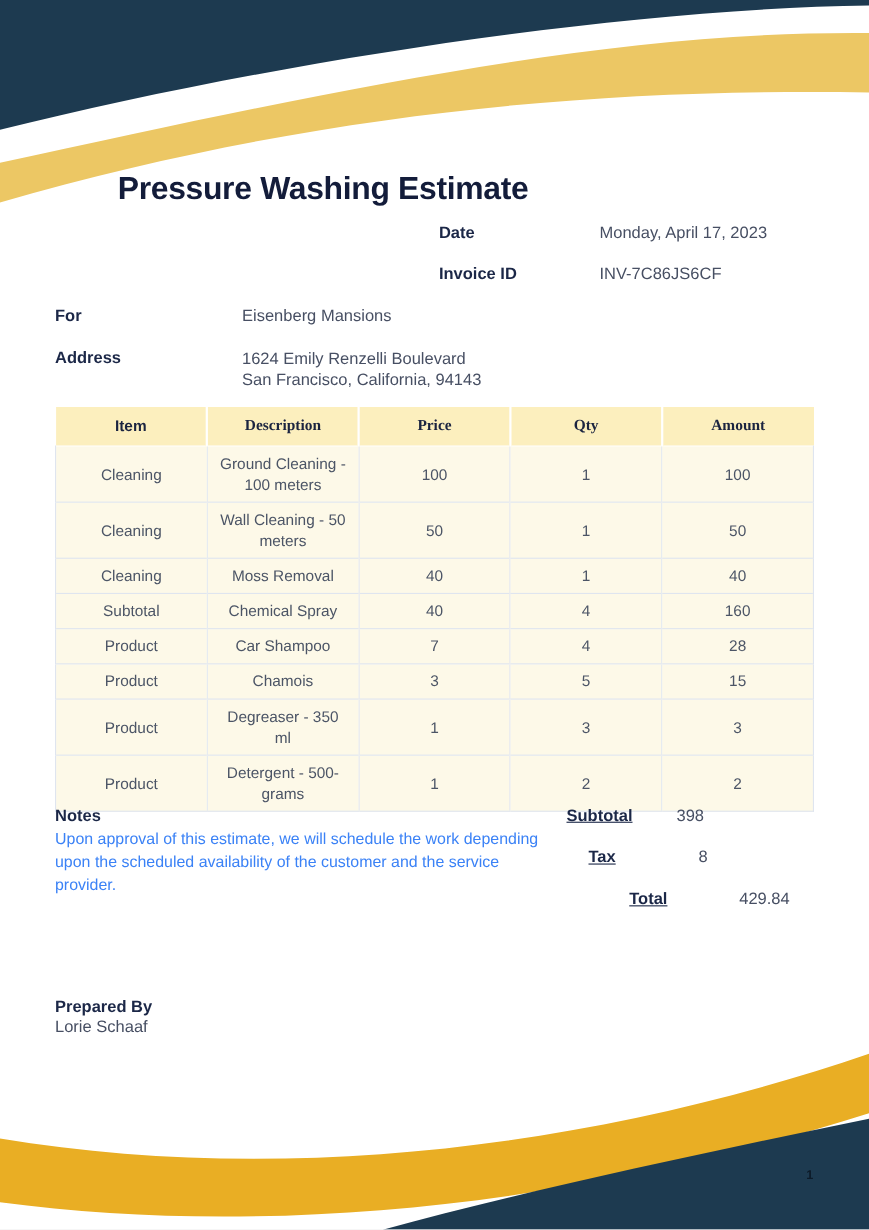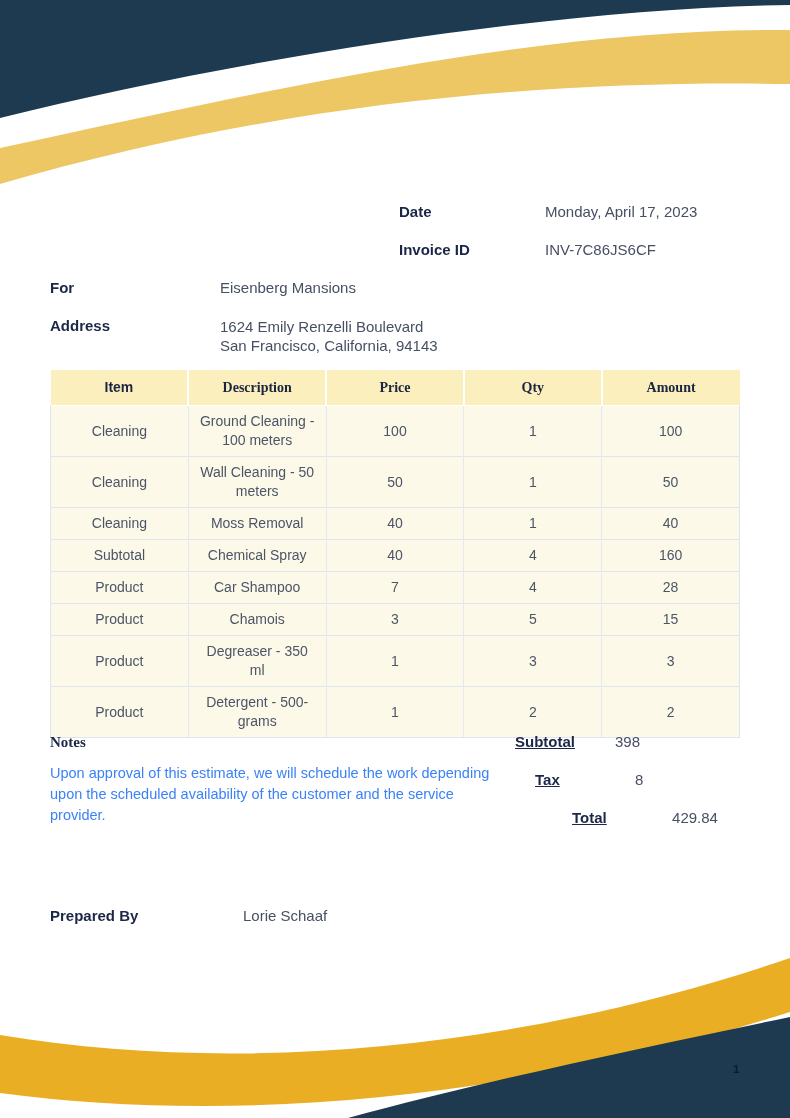--- a/index.html
+++ b/index.html
@@ -61,47 +61,48 @@
     padding:6px 10px;text-align:center;vertical-align:middle;line-height:19px;
   }
   table.items tbody td{border-top:1px solid #ffffff;}
   table.items tbody tr + tr td{border-top:1px solid var(--table-border);}
   table.items tbody td + td{border-left:1px solid #e4e9f1;}
   table.items tbody td:first-child{border-left:1px solid var(--table-border);}
   table.items tbody td:last-child{border-right:1px solid var(--table-border);}
   table.items tbody tr:last-child td{border-bottom:1px solid var(--table-border);}
 
   .notes{position:absolute;left:50px;top:733px;width:458px;}
-  .notes .label{display:block;margin-bottom:12px;line-height:18px;font-family:Liberation Serif, serif;}
+  .notes .label{display:block;margin-bottom:2px;line-height:18px;}
   .notes-text{font-size:14.5px;color:#3b82f6;line-height:21px;}
 
   .summary{position:absolute;left:515px;top:733px;width:240px;}
   .summary-row{display:flex;margin-bottom:20px;line-height:18px;}
   .summary-row .label{width:100px;flex:none;text-decoration:underline;}
   .summary-row + .summary-row{margin-top:0;margin-left:20px;}
   .summary-row.total-row{margin-top:2px;justify-content:center;}
 
-  .prepared{position:absolute;left:50px;top:907px;width:460px;display:flex;line-height:18px;}
+  .prepared{position:absolute;left:50px;top:907px;width:460px;display:flex;line-height:18px;flex-direction:column;}
   .prepared .label{width:193px;flex:none;}
 
   .page-number{
     position:absolute;left:733px;top:1063px;
     font-size:11.5px;font-weight:700;color:var(--page-number-color);
   }
 </style>
 </head>
 <body>
 
 <div class="page">
 
   <svg class="wave-top" viewBox="0 0 790 200" preserveAspectRatio="none" aria-hidden="true">
     <path class="fill-navy" d="M0,0 H790 V5 C 560,8 240,58 0,118 Z"></path>
     <path class="fill-gold-top" d="M0,148 C 320,78 560,28 790,30 L790,84 C 540,80 280,103 0,184 Z"></path>
   </svg>
 
+  <h1 class="title">Pressure Washing Estimate</h1>
 
   <div class="meta">
     <div class="meta-row">
       <div class="label">Date</div>
       <div class="value">Monday, April 17, 2023</div>
     </div>
     <div class="meta-row">
       <div class="label">Invoice ID</div>
       <div class="value">INV-7C86JS6CF</div>
     </div>

